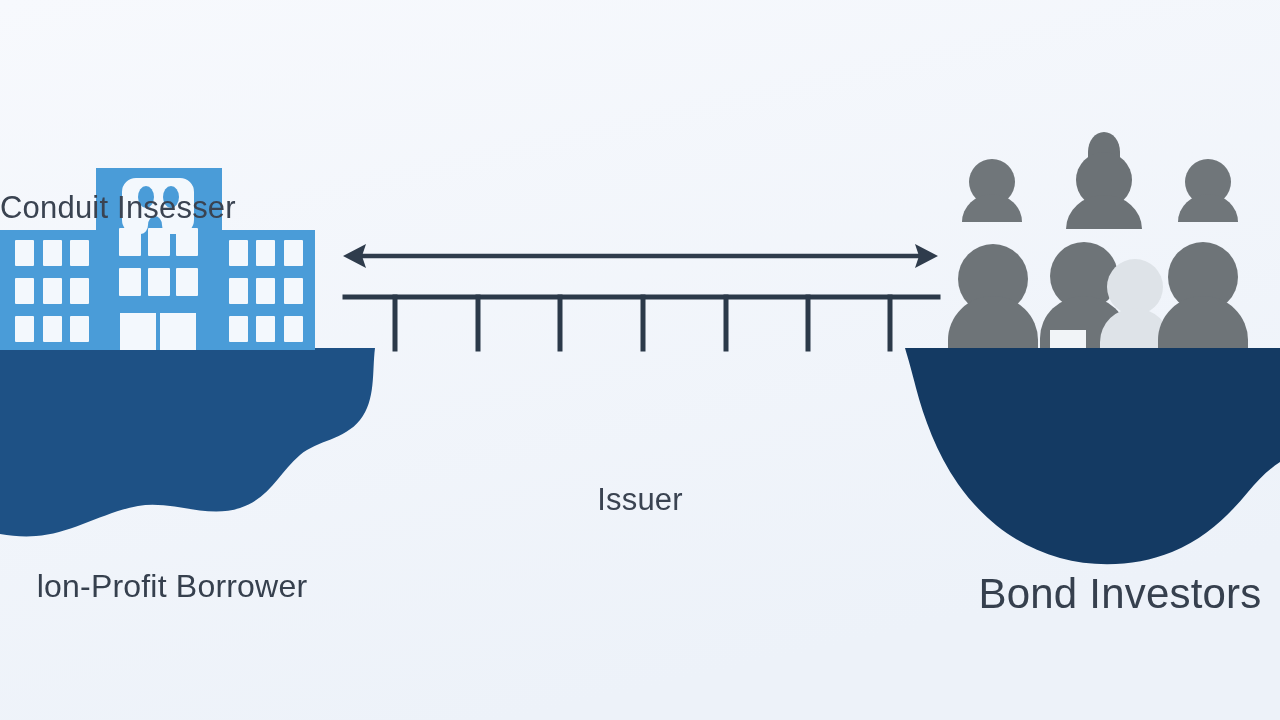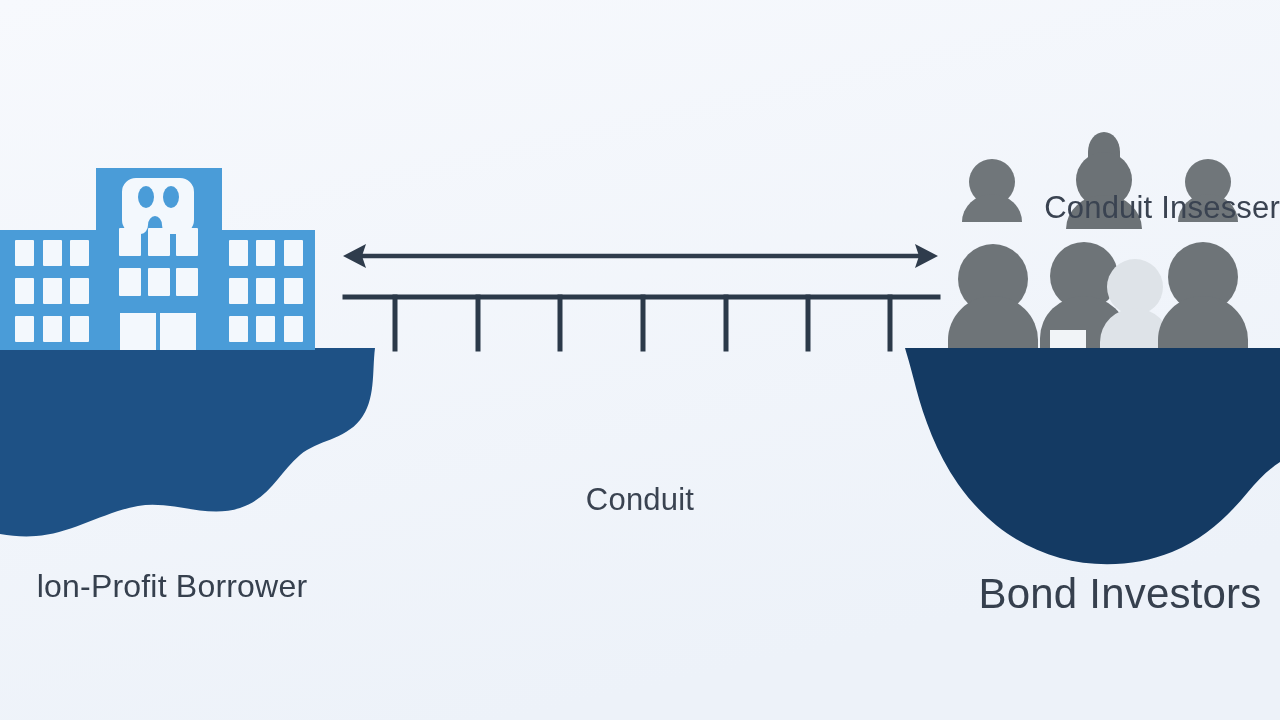--- a/index.html
+++ b/index.html
@@ -31,21 +31,21 @@
     position: absolute;
     color: #36404e;
     font-family: "Liberation Sans", sans-serif;
     white-space: pre;
     letter-spacing: 0.2px;
   }
   #label-conduit-top {
     top: 190px;
     left: 0;
     width: 1280px;
-    text-align: right;
+    text-align: left;
     font-size: 31px;
     color: #3a4351;
   }
   #label-conduit-center {
     top: 385px;
     left: 0;
     width: 1280px;
     text-align: center;
     font-size: 31px;
     line-height: 46px;
@@ -232,20 +232,20 @@
     <g>
       <line x1="352" y1="256" x2="931" y2="256" stroke="#2f3c4c" stroke-width="4.5"></line>
       <path d="M343,256 L366,244 L362,256 L366,268 Z" fill="#2f3c4c"></path>
       <path d="M938,256 L915,244 L919,256 L915,268 Z" fill="#2f3c4c"></path>
     </g>
   </svg>
 
   <div class="label" id="label-conduit-top">Conduit Insesser</div>
 
   <div class="label" id="label-conduit-center">
-    <span class="lbl-line">Conduit</span>
+    <span class="lbl-line">Issuer</span>
   </div>
 
   <div class="label" id="label-borrower">lon-Profit Borrower</div>
 
   <div class="label" id="label-investors">Bond Investors</div>
 
 </div>
 
 </body></html>

